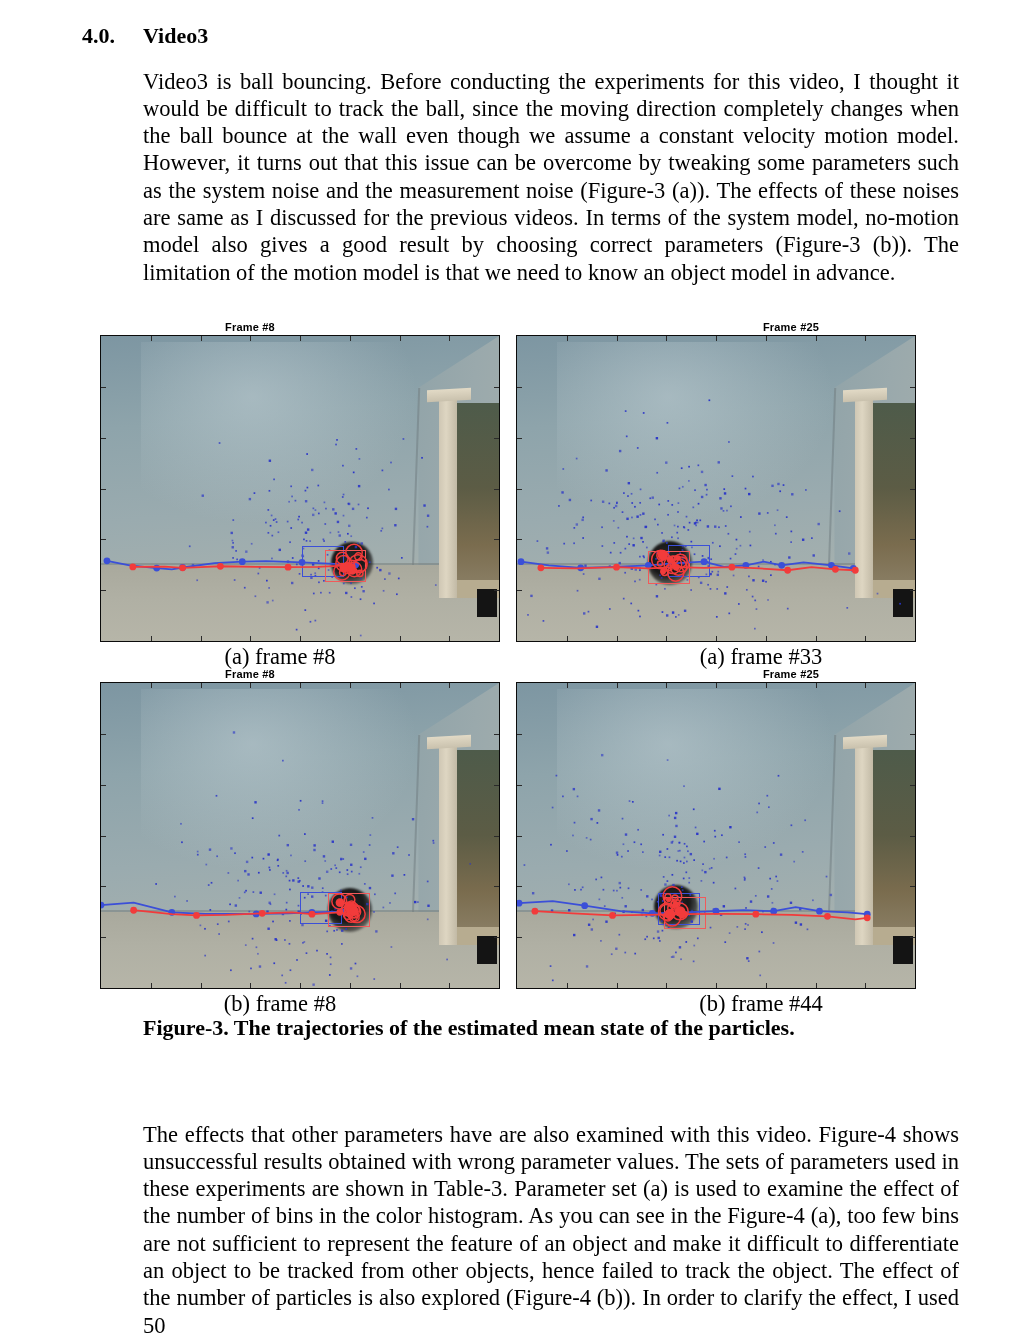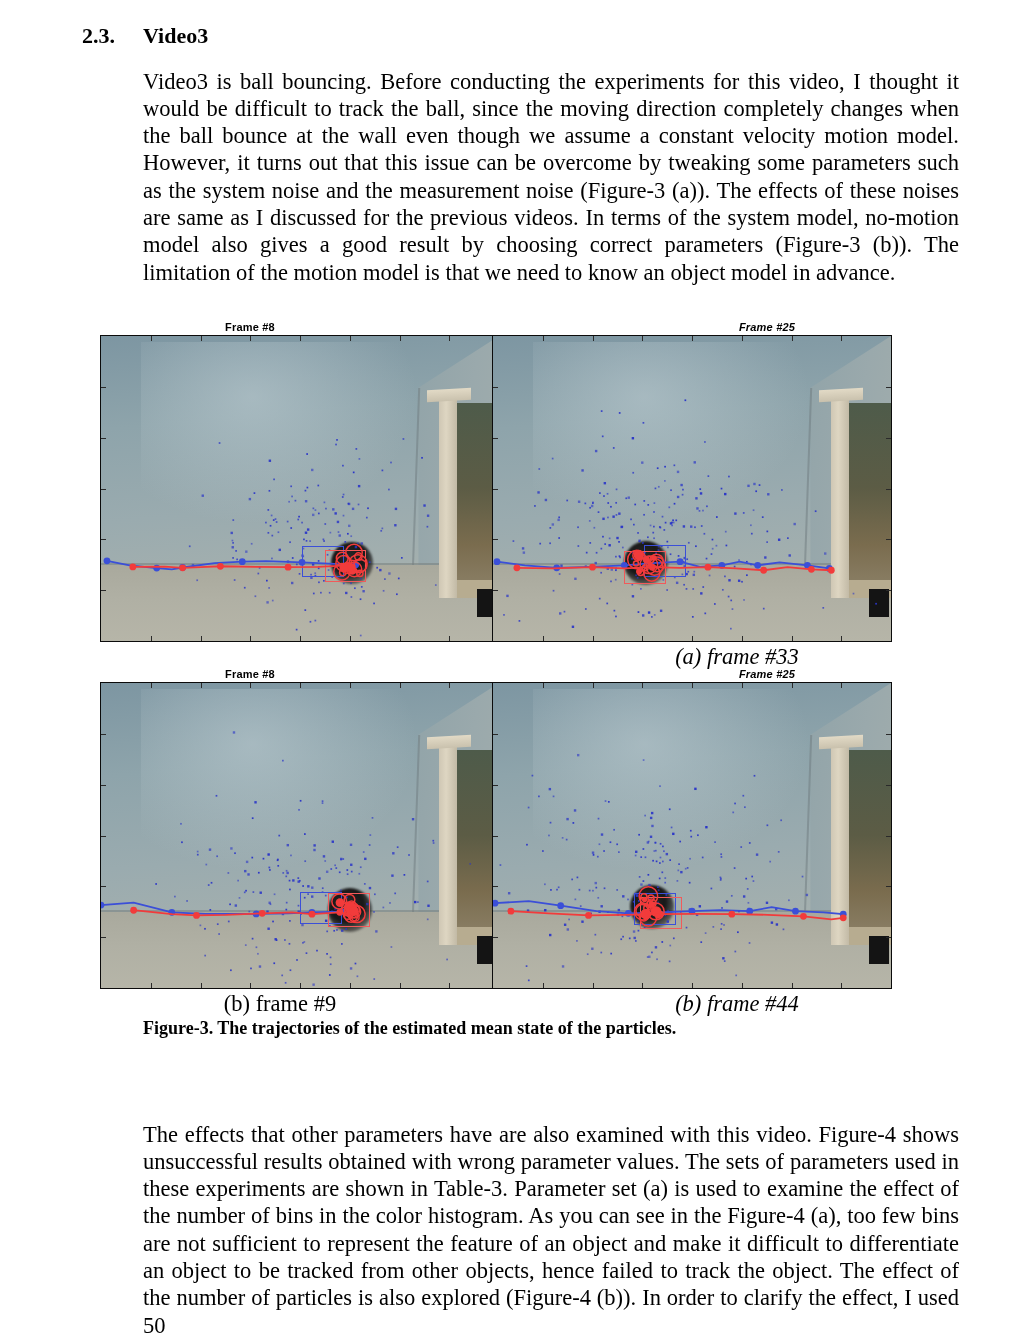--- a/index.html
+++ b/index.html
@@ -59,21 +59,21 @@
   .fig-row {
     position: relative;
     width: 1032px;
     height: 347px;
   }
   .fig-cell {
     position: absolute;
     width: 420px;
   }
   .fig-cell.left  { left: 100px; }
-  .fig-cell.right { left: 492px; font-style: italic; }
+  .fig-cell.right { left: 516px; }
 
   .frame-title {
     font-family: "Liberation Sans", "DejaVu Sans", sans-serif;
     font-size: 11px;
     font-weight: bold;
     text-align: center;
     height: 15px;
     line-height: 15px;
     letter-spacing: 0.2px;
   }
@@ -223,42 +223,42 @@
   }
   .fig-cell.left  .subcap { padding-right: 60px; }
   .fig-cell.right .subcap { padding-left: 70px; }
 
   
   .fig-caption {
     position: absolute;
     left: 143px;
     top: 1014px;
     width: 830px;
-    font-size: 18px;
+    font-size: 22px;
     font-weight: bold;
     line-height: 28px;
   }
   .fig-subcaption {
     position: absolute;
     left: 143px;
     top: 1046px;
     width: 830px;
     font-size: 21px;
     font-style: italic;
     font-weight: bold;
     line-height: 28px;
   }
 </style>
 </head>
 <body>
 
 <div class="page">
 
   <div class="section-heading">
-    <span class="sec-num">2.3.</span><span>Video3</span>
+    <span class="sec-num">4.0.</span><span>Video3</span>
   </div>
 
   <p class="body-par" id="par-intro">Video3 is ball bouncing. Before conducting the experiments for this video, I thought it would be difficult to track the ball, since the moving direction completely changes when the ball bounce at the wall even though we assume a constant velocity motion model. However, it turns out that this issue can be overcome by tweaking some parameters such as the system noise and the measurement noise (Figure-3 (a)). The effects of these noises are same as I discussed for the previous videos. In terms of the system model, no-motion model also gives a good result by choosing correct parameters (Figure-3 (b)). The limitation of the motion model is that we need to know an object model in advance.</p>
 
   <div class="figure-block">
 
     <div class="fig-row">
       <div class="fig-cell left">
         <div class="frame-title">Frame #8</div>
         <div class="video-frame">
@@ -499,20 +499,21 @@
               <circle cx="259.31690580567346" cy="229.77924806868543" r="6.3" fill="none" stroke="#f23b3b" stroke-width="1.5"></circle>
               <circle cx="257.02849013616793" cy="227.77404306548996" r="9.1" fill="none" stroke="#f23b3b" stroke-width="1.5"></circle>
               <circle cx="257.43145259122366" cy="220.55039224842915" r="3.7" fill="none" stroke="#f23b3b" stroke-width="1.5"></circle>
               <circle cx="247.45088279576504" cy="230.04088969333097" r="3.3" fill="#f23b3b"></circle>
               <circle cx="243.14187422623857" cy="231.59280592459254" r="4.8" fill="#f23b3b"></circle>
               <circle cx="253.63812440630048" cy="234.49748715264724" r="2.8" fill="#f23b3b"></circle>
               <circle cx="251.06474588386249" cy="234.63816659995354" r="4.2" fill="#f23b3b"></circle>
               <circle cx="250.78884756524116" cy="231.29509972215166" r="4.0" fill="#f23b3b"></circle>
             </svg>
           </div>
+        <div class="subcap">(a) frame #8</div>
       </div>
       <div class="fig-cell right">
         <div class="frame-title">Frame #25</div>
         <div class="video-frame">
             <div class="wall"></div>
             <div class="wall-glow"></div>
             <div class="side-wall"></div>
             <div class="side-wall-seam"></div>
             <div class="floor"></div>
             <div class="floor-edge"></div>
@@ -1104,21 +1105,21 @@
               <circle cx="238.26270869672297" cy="218.5236081959971" r="7.4" fill="none" stroke="#f23b3b" stroke-width="1.5"></circle>
               <circle cx="248.51132627840155" cy="216.71791459275994" r="5.3" fill="none" stroke="#f23b3b" stroke-width="1.5"></circle>
               <circle cx="255.68186453476318" cy="231.11948063686725" r="8.5" fill="none" stroke="#f23b3b" stroke-width="1.5"></circle>
               <circle cx="239.02284056241623" cy="219.70674757463857" r="4.4" fill="#f23b3b"></circle>
               <circle cx="248.1990509331459" cy="224.15707591751124" r="4.9" fill="#f23b3b"></circle>
               <circle cx="250.5379193794448" cy="224.8924409154337" r="5.2" fill="#f23b3b"></circle>
               <circle cx="248.07049706163818" cy="229.86472232607193" r="2.6" fill="#f23b3b"></circle>
               <circle cx="252.98537616480607" cy="228.1982324247481" r="4.9" fill="#f23b3b"></circle>
             </svg>
           </div>
-        <div class="subcap">(b) frame #9</div>
+        <div class="subcap">(b) frame #8</div>
       </div>
       <div class="fig-cell right">
         <div class="frame-title">Frame #25</div>
         <div class="video-frame">
             <div class="wall"></div>
             <div class="wall-glow"></div>
             <div class="side-wall"></div>
             <div class="side-wall-seam"></div>
             <div class="floor"></div>
             <div class="floor-edge"></div>

